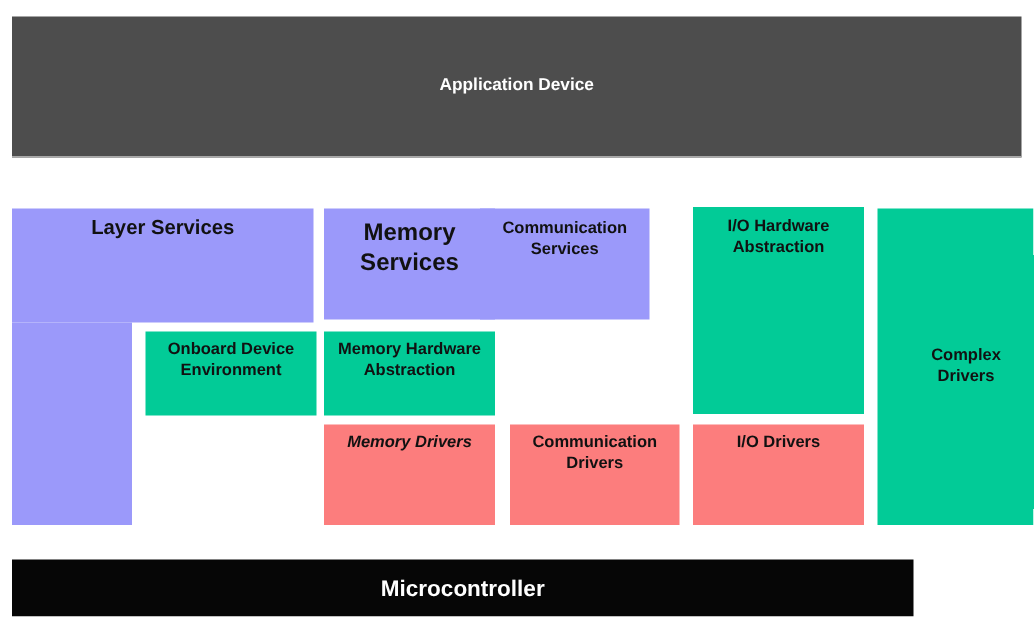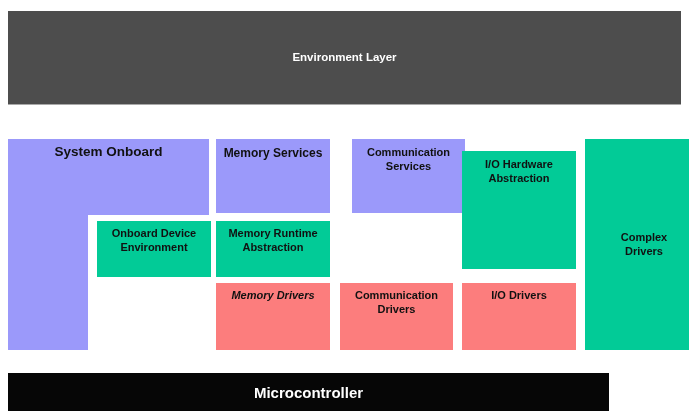--- a/index.html
+++ b/index.html
@@ -42,29 +42,29 @@
     background: var(--purple);
     font-size: 13.5px; padding-top: 5px;
   }
   .b-sys-ext {
     left: 8px; top: 215px; width: 80px; height: 135px;
     background: var(--purple);
   }
   .b-memsvc {
     left: 216px; top: 139px; width: 114px; height: 74px;
     background: var(--purple);
-    font-size: 12px; padding-top: 7px;
+    font-size: 16px; padding-top: 7px;
   }
   .b-comsvc {
-    left: 352px; top: 139px; width: 113px; height: 74px;
+    left: 320px; top: 139px; width: 113px; height: 74px;
     background: var(--purple);
     font-size: 11px; padding-top: 7px; padding-left: 12px; padding-right: 12px;
   }
   .b-iohw {
-    left: 462px; top: 151px; width: 114px; height: 118px;
+    left: 462px; top: 138px; width: 114px; height: 138px;
     background: var(--green);
     font-size: 11px; padding-top: 7px; padding-left: 14px; padding-right: 14px;
   }
   .b-complex {
     left: 585px; top: 139px; width: 118px; height: 211px;
     background: var(--green);
     font-size: 11px; padding-left: 16px; padding-right: 16px;
   }
   .b-onboard {
     left: 97px; top: 221px; width: 114px; height: 56px;
@@ -107,26 +107,26 @@
     font-size: 15px;
     margin-top: 16px;
   }
 </style>
 </head>
 <body>
 
 <div class="stage">
 
   <div class="box b-app center-flex white-text">
-    <span>Environment Layer</span>
+    <span>Application Device</span>
   </div>
 
 
   <div class="box b-sys">
-    <span>System Onboard</span>
+    <span>Layer Services</span>
   </div>
   <div class="box b-sys-ext"></div>
 
   <div class="box b-memsvc">
     <span>Memory Services</span>
   </div>
 
   <div class="box b-comsvc">
     <span>Communication Services</span>
   </div>
@@ -137,21 +137,21 @@
 
   <div class="box b-complex center-flex">
     <span>Complex Drivers</span>
   </div>
 
   <div class="box b-onboard">
     <span>Onboard Device Environment</span>
   </div>
 
   <div class="box b-memhw">
-    <span>Memory Runtime Abstraction</span>
+    <span>Memory Hardware Abstraction</span>
   </div>
 
 
 
   <div class="box b-memdrv">
     <span>Memory Drivers</span>
   </div>
 
   <div class="box b-iodrv">
     <span>I/O Drivers</span>

